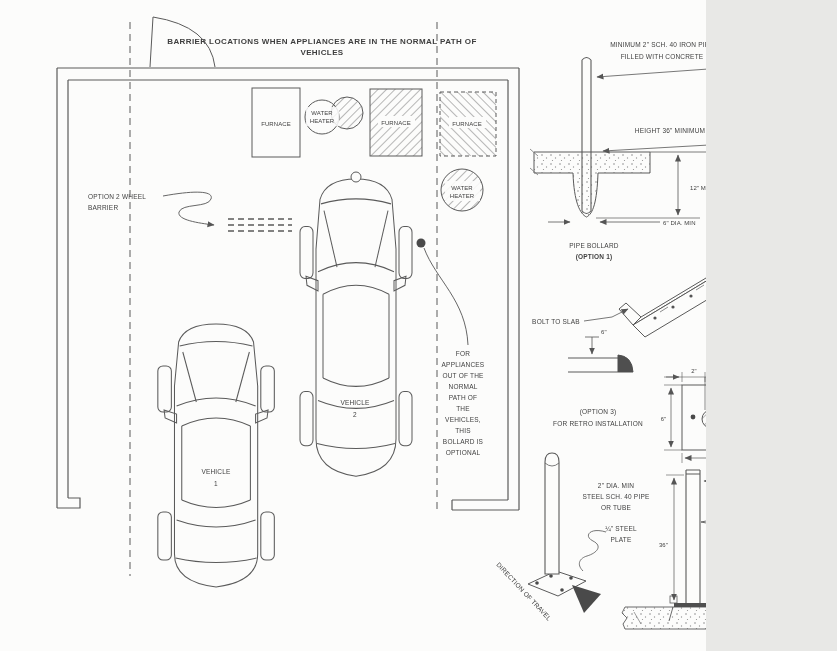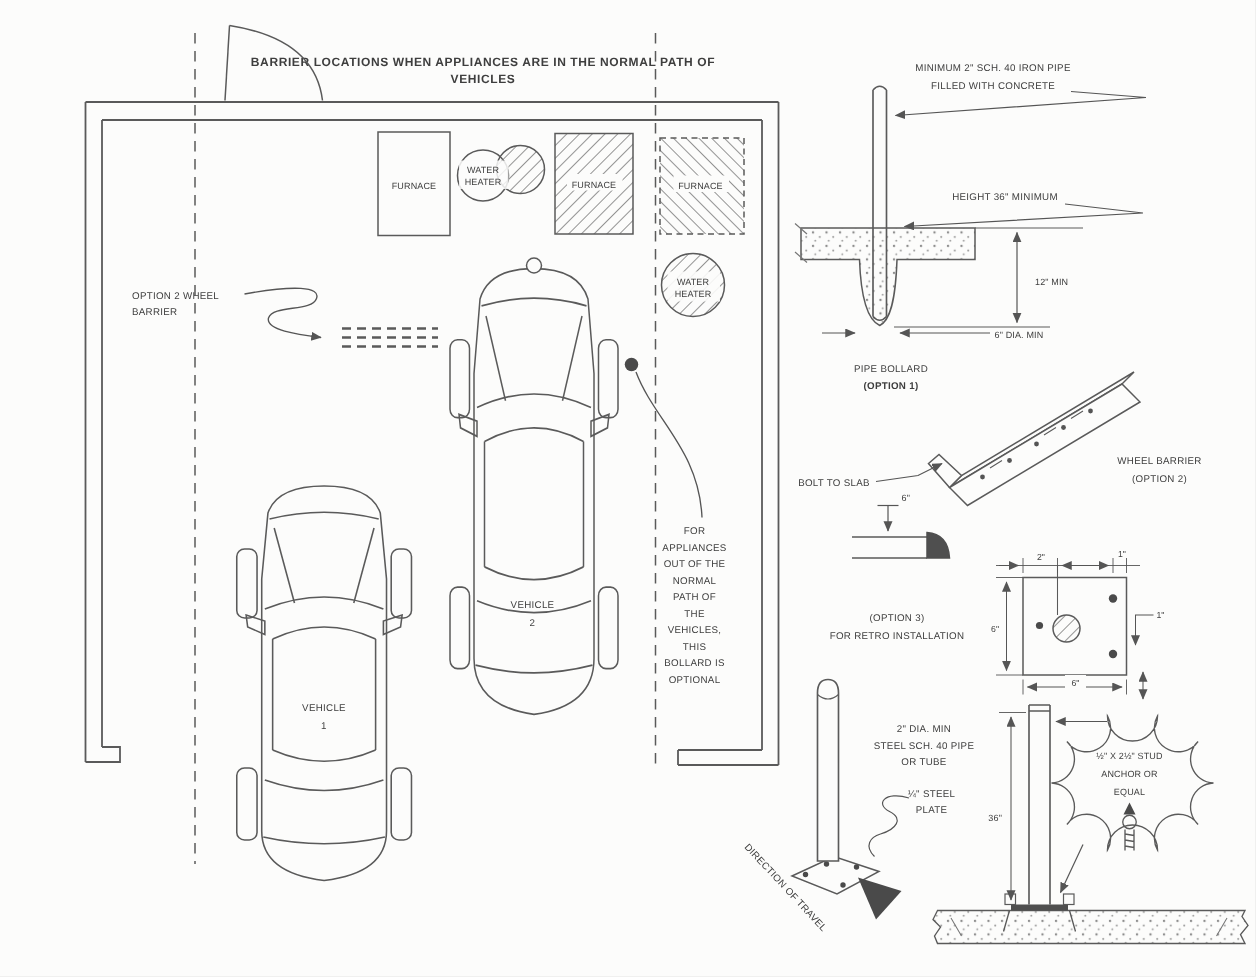--- a/index.html
+++ b/index.html
@@ -1,16 +1,16 @@
 <!DOCTYPE html>
 <html><head>
 <meta charset="utf-8">
 <style>
   html,body{margin:0;padding:0;background:#e8e8e6;}
-  .page{position:relative;width:837px;height:651px;background:#fcfcfb;overflow:hidden;
+  .page{position:relative;width:706px;height:651px;background:#fcfcfb;overflow:hidden;
         font-family:"Liberation Sans", sans-serif;}
   svg{display:block;}
   text{fill:#3e3e3e;font-family:"Liberation Sans", sans-serif;}
   .t65{font-size:6.5px;letter-spacing:.2px;}
   .t6{font-size:6px;letter-spacing:.1px;}
   .t58{font-size:5.8px;}
   .t8{font-size:8px;font-weight:600;letter-spacing:.4px;}
   .bold{font-weight:700;}
   .mid{text-anchor:middle;}
   .end{text-anchor:end;}

